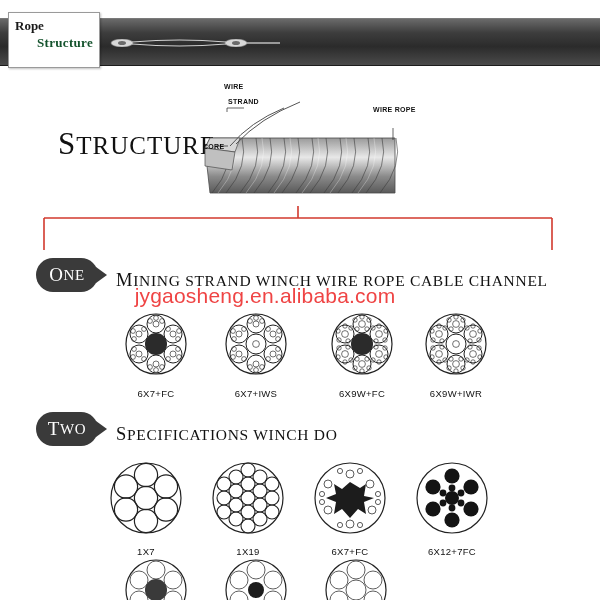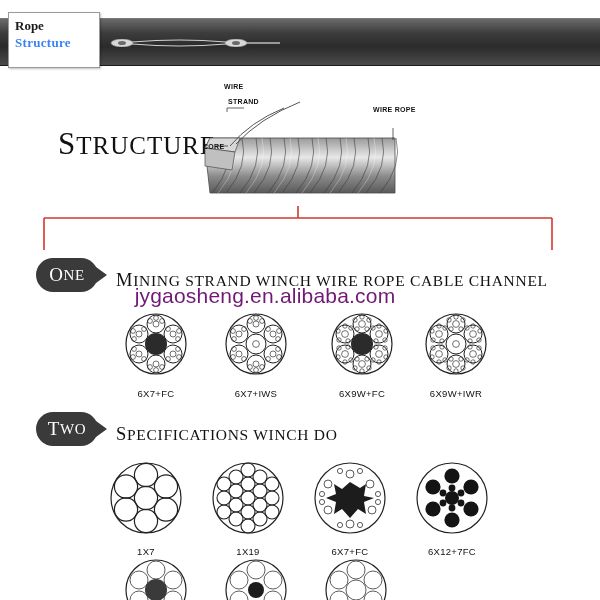--- a/index.html
+++ b/index.html
@@ -52,23 +52,24 @@
     font-family: "Liberation Serif", serif;
     font-size: 13px;
     font-weight: bold;
     color: #1a1a1a;
     line-height: 18px;
   }
   .logo-line2 {
     font-family: "Liberation Serif", serif;
     font-size: 13px;
     font-weight: bold;
-    color: #3b82f6;
+    color: #14532d;
     line-height: 16px;
     letter-spacing: 0.3px;
+    text-align: right;
   }
 
   
   .structure-title {
     position: absolute;
     left: 58px; top: 126px;
     font-family: "Liberation Serif", serif;
     font-size: 25px;
     color: #111;
     letter-spacing: 1px;
@@ -131,21 +132,21 @@
   .section-heading .cap { font-size: 18.5px; }
 
   
   .watermark {
     position: absolute;
     left: 0; top: 284px;
     width: 530px;
     text-align: center;
     font-family: "Liberation Sans", sans-serif;
     font-size: 21px;
-    color: #701a75;
+    color: #ef4444;
     letter-spacing: 0.2px;
     pointer-events: none;
   }
 
   
   .rope-row {
     position: absolute;
     left: 0;
     width: 600px;
     height: 90px;

